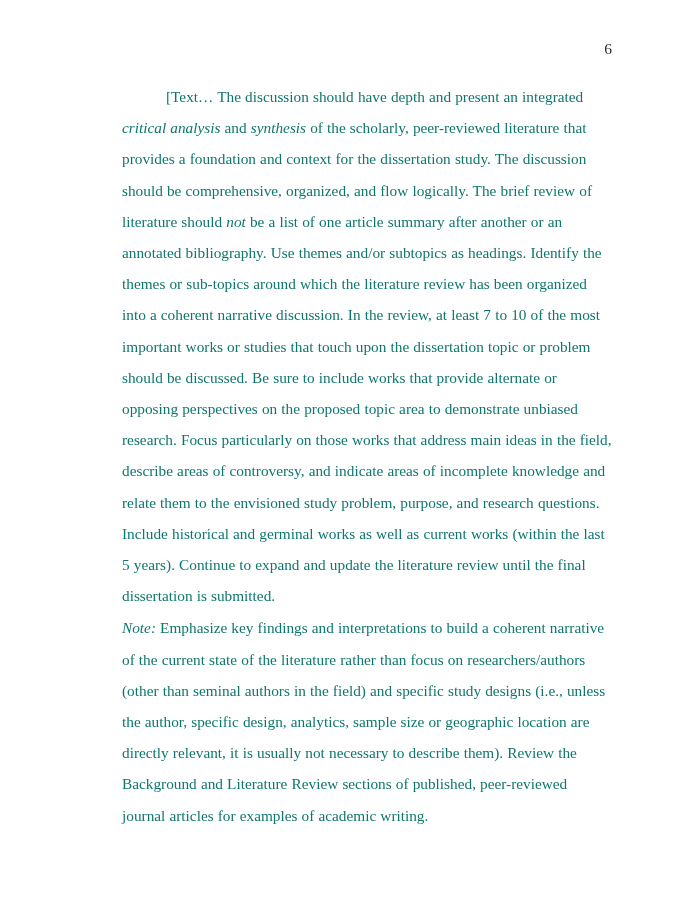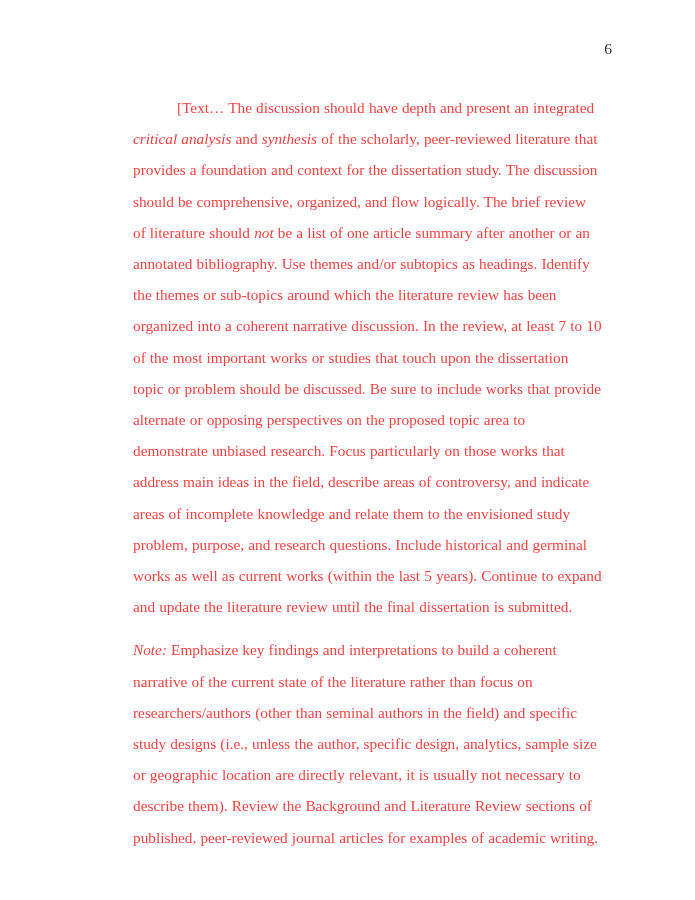--- a/index.html
+++ b/index.html
@@ -29,24 +29,24 @@
     color: #2b2b2b;
     letter-spacing: 0.1px;
   }
   .body-area {
     position: absolute;
     top: 80px;
     left: 121px;
     width: 493px;
   }
   p.para {
-    margin: 12px;
+    margin: 1px;
     font-size: 15.3px;
     line-height: 31.2px;
-    color: #ef4444;
+    color: #0f766e;
     text-align: left;
     word-spacing: 0.3px;
     -webkit-font-smoothing: antialiased;
   }
   p.para.indented {
     text-indent: 44px;
   }
   i, .ital {
     font-style: italic;
   }

